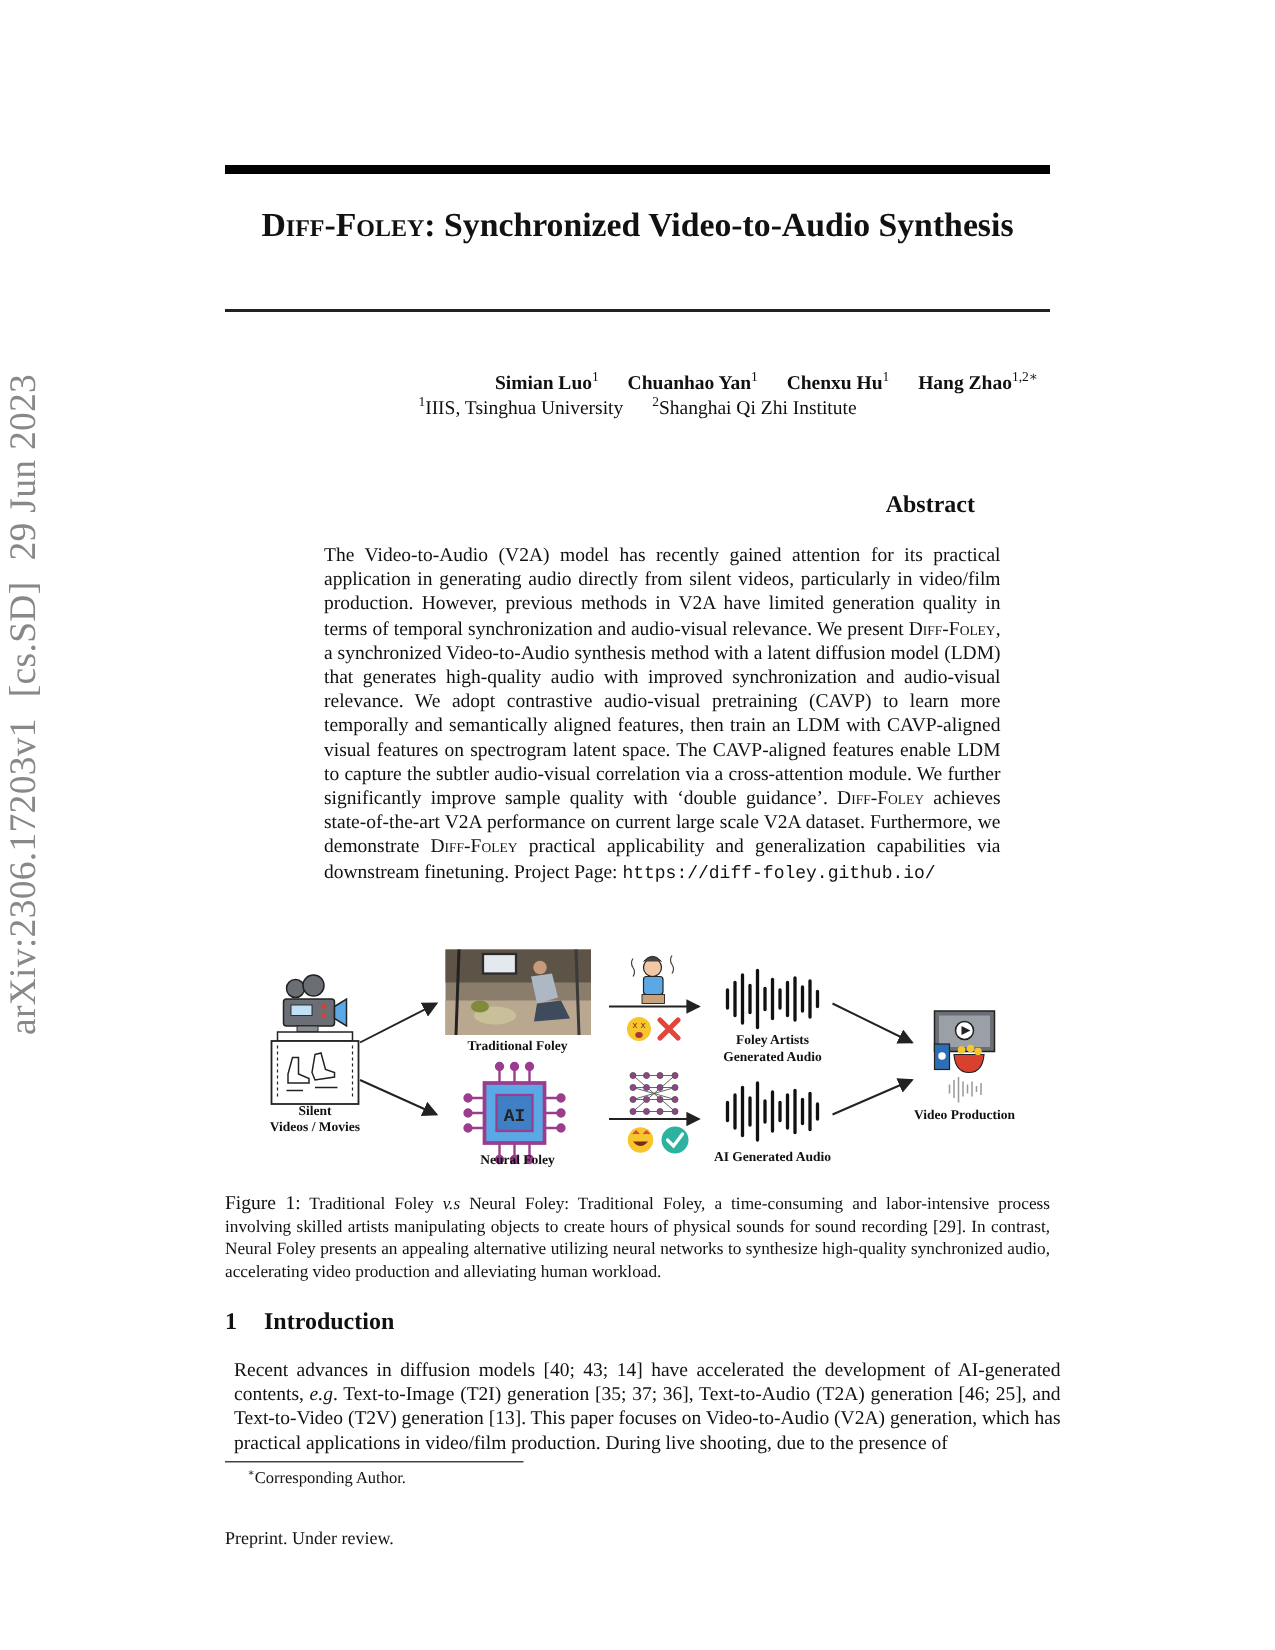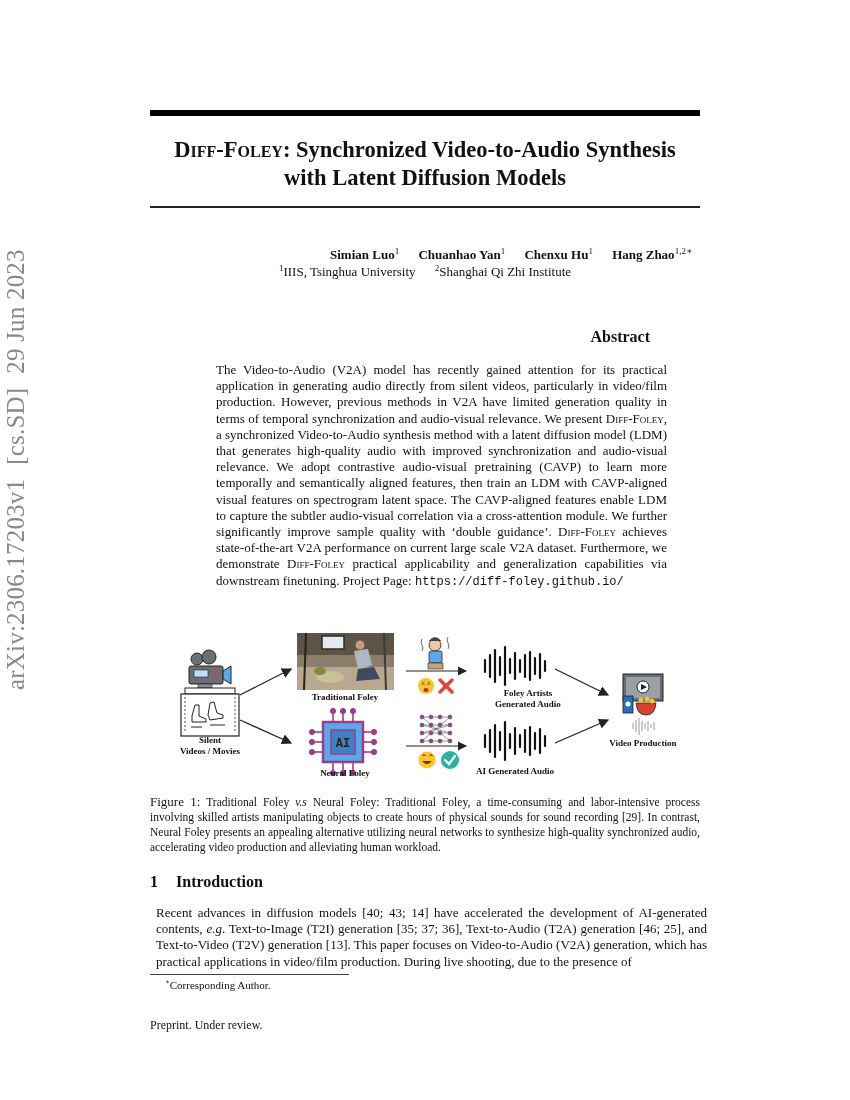--- a/index.html
+++ b/index.html
@@ -38,21 +38,20 @@
 </head>
 <body>
 
 <div class="abs arxiv">
   <span>arXiv:2306.17203v1</span><span>[cs.SD]</span><span>29 Jun 2023</span>
 </div>
 
 <div class="abs rule-top"></div>
 <div class="abs title">
   <span class="sc">Diff-Foley</span><span>: Synchronized Video-to-Audio Synthesis</span><br>
-  <span>with Latent Diffusion Models</span>
 </div>
 <div class="abs rule-bot"></div>
 
 <div class="abs authors">
   <b><span>Simian Luo</span><sup>1</sup></b>
   <b><span>Chuanhao Yan</span><sup>1</sup></b>
   <b><span>Chenxu Hu</span><sup>1</sup></b>
   <b><span>Hang Zhao</span><sup>1,2∗</sup></b>
 </div>
 <div class="abs affil">
@@ -245,21 +244,21 @@
       <line x1="501" y1="99" x2="501" y2="103"></line>
         <line x1="504" y1="97" x2="504" y2="105"></line>
     </g>
   </svg>
 
   <div class="fig-label" style="left:10px; top:110px; width:100px;">
     <span>Silent</span><br><span>Videos / Movies</span>
   </div>
   <div class="fig-label" style="left:145px; top:67px; width:100px;">Traditional Foley</div>
   <div class="fig-label" style="left:145px; top:143px; width:100px;">Neural Foley</div>
-  <div class="fig-label" style="left:328px; top:63px; width:100px;">
+  <div class="fig-label" style="left:315px; top:63px; width:100px;">
     <span>Foley Artists</span><br><span>Generated Audio</span>
   </div>
   <div class="fig-label" style="left:310px; top:141px; width:110px;">AI Generated Audio</div>
   <div class="fig-label" style="left:443px; top:113px; width:100px;">Video Production</div>
 </div>
 
 <div class="abs caption"><span class="fig">Figure 1:</span><span> Traditional Foley </span><i>v.s</i><span> Neural Foley: Traditional Foley, a time-consuming and labor-intensive process involving skilled artists manipulating objects to create hours of physical sounds for sound recording [29]. In contrast, Neural Foley presents an appealing alternative utilizing neural networks to synthesize high-quality synchronized audio, accelerating video production and alleviating human workload.</span></div>
 
 <div class="abs sec-title"><span class="num">1</span><span>Introduction</span></div>
 <div class="abs intro"><span>Recent advances in diffusion models [40; 43; 14] have accelerated the development of AI-generated contents, </span><i>e.g</i><span>. Text-to-Image (T2I) generation [35; 37; 36], Text-to-Audio (T2A) generation [46; 25], and Text-to-Video (T2V) generation [13]. This paper focuses on Video-to-Audio (V2A) generation, which has practical applications in video/film production. During live shooting, due to the presence of</span></div>

